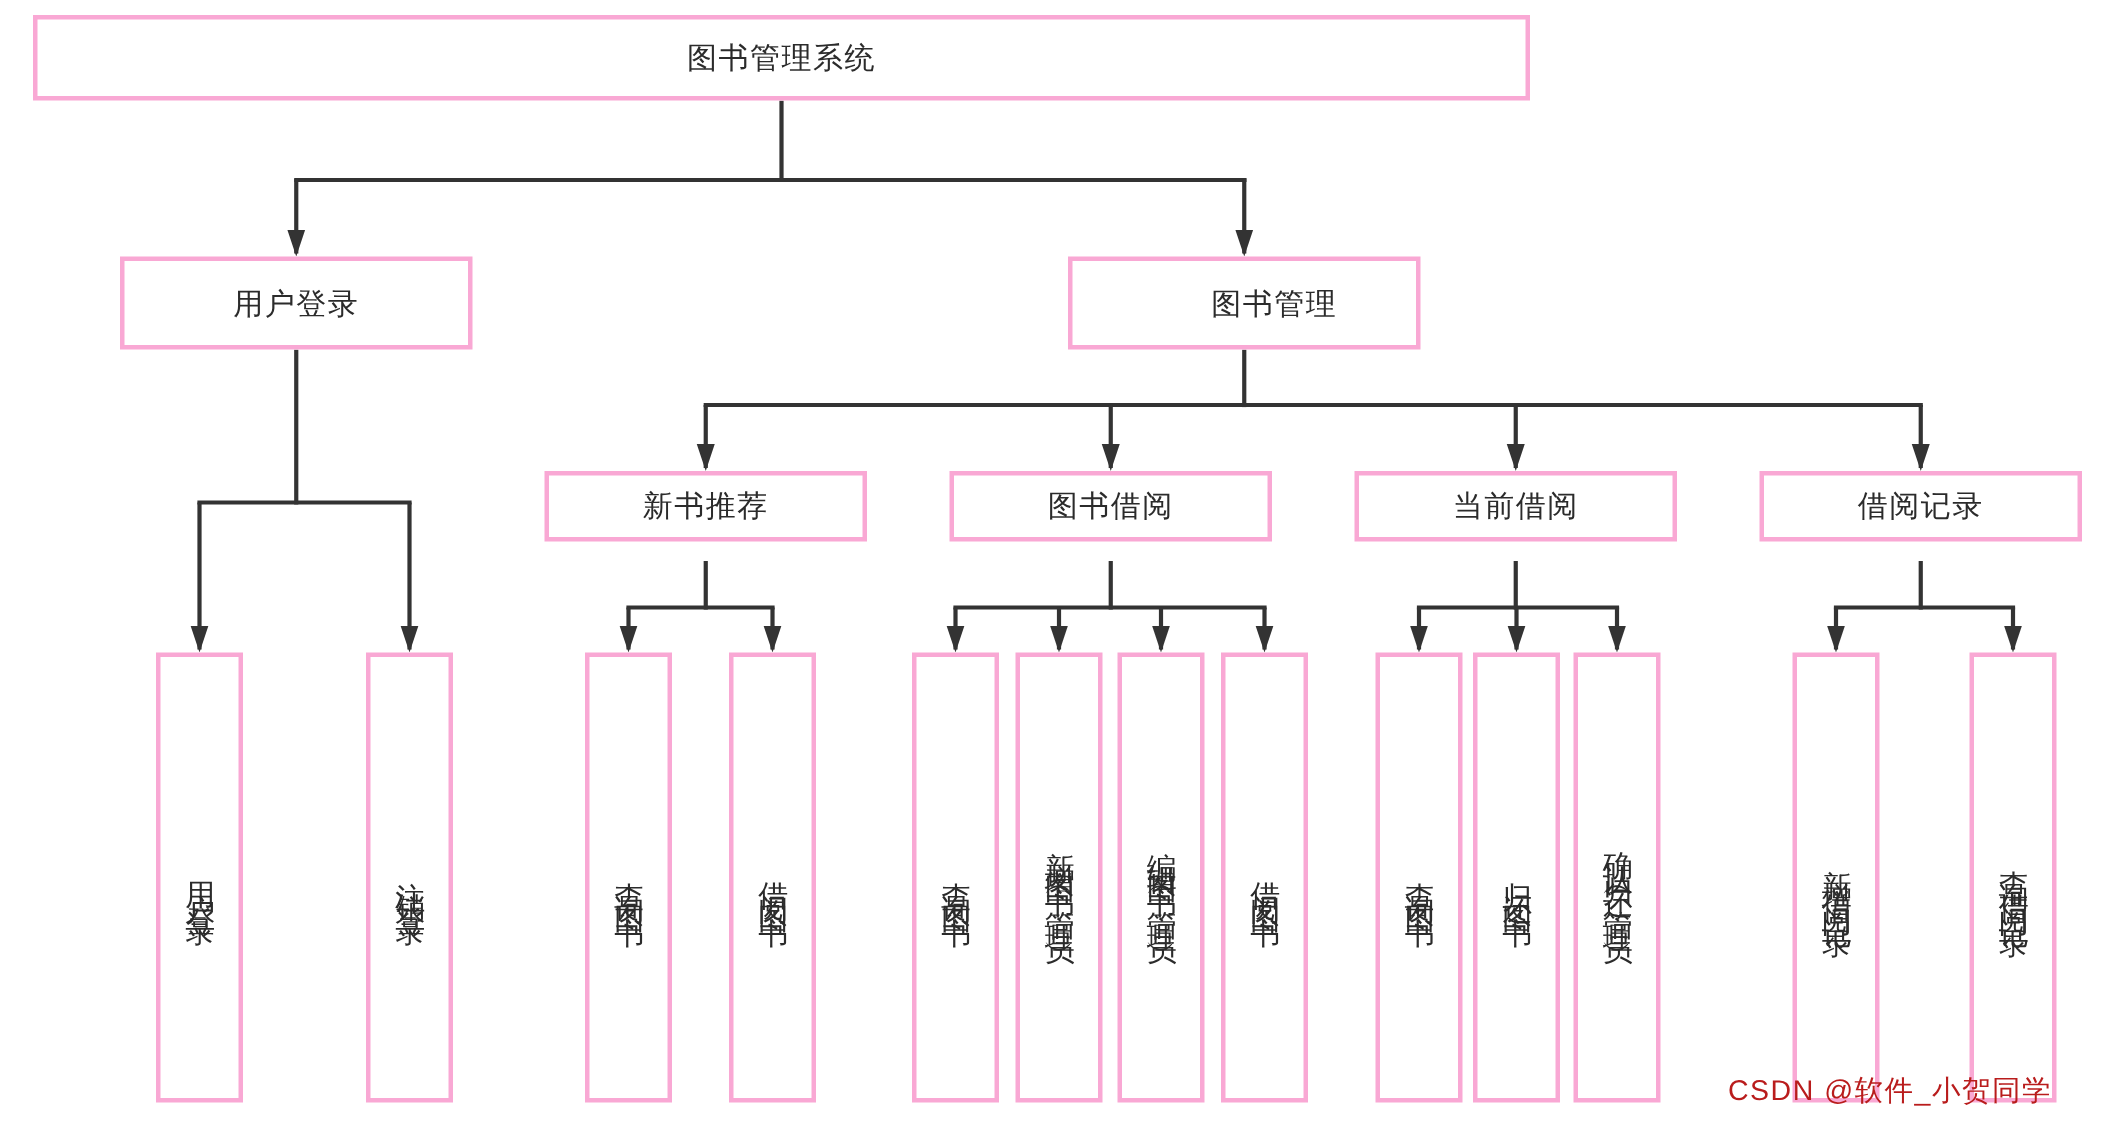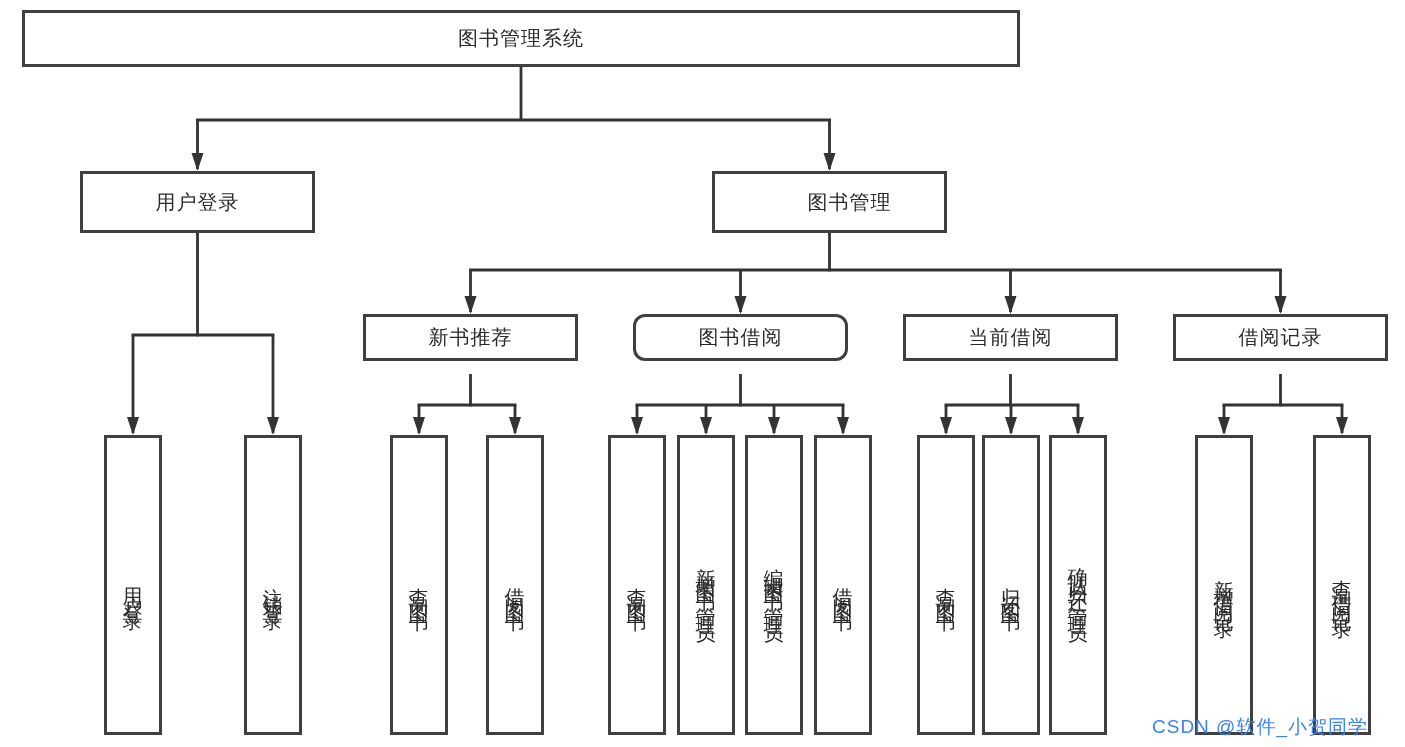--- a/index.html
+++ b/index.html
@@ -8,59 +8,59 @@
     width:1405px;height:747px;
     background:#ffffff;
     font-family:"Liberation Sans","DejaVu Sans",sans-serif;
     color:#2b2b2b;
     overflow:hidden;
   }
   #wires{position:absolute;left:0;top:0;width:1405px;height:747px;}
   .box{
     position:absolute;
     box-sizing:border-box;
-    border:3px solid #404040;
+    border:3px solid #f9a8d4;
     background:#ffffff;
     display:flex;
     align-items:center;
     justify-content:center;
     font-size:20px;
     letter-spacing:1px;
     white-space:nowrap;
     z-index:2;
   }
   
   .root{left:22px;top:10px;width:998px;height:57px;}
   
   .l2a{left:80px;top:171px;width:235px;height:62px;}
   .l2b{left:712px;top:171px;width:235px;height:62px;padding-left:40px;}
   
   .l3{top:314px;width:215px;height:47px;}
-  .l3a{left:363px;} .l3b{left:633px;border-radius:12px;} .l3c{left:903px;text-align:right;} .l3d{left:1173px;}
+  .l3a{left:363px;} .l3b{left:633px;} .l3c{left:903px;text-align:right;} .l3d{left:1173px;}
   
   .vbox{
     top:435px;width:58px;height:300px;
     writing-mode:vertical-lr;
     text-orientation:mixed;
     letter-spacing:8px;
     font-size:20px;
     line-height:58px;
     padding-top:6px;
   }
   .v1{left:104px;}  .v2{left:244px;}
   .v3{left:390px;}  .v4{left:486px;}
   .v5{left:608px;}  .v6{left:677px;}  .v7{left:745px;}  .v8{left:814px;}
   .v9{left:917px;}  .v10{left:982px;} .v11{left:1049px;}
   .v12{left:1195px;} .v13{left:1313px;}
   .watermark{
     position:absolute;
     left:1152px;top:714px;
     width:250px;
     font-size:19px;
-    color:#3b82f6;
+    color:#b91c1c;
     z-index:3;
     white-space:nowrap;
     letter-spacing:1px;
   }
 </style>
 </head>
 <body>
 
 <div id="canvas">
 

